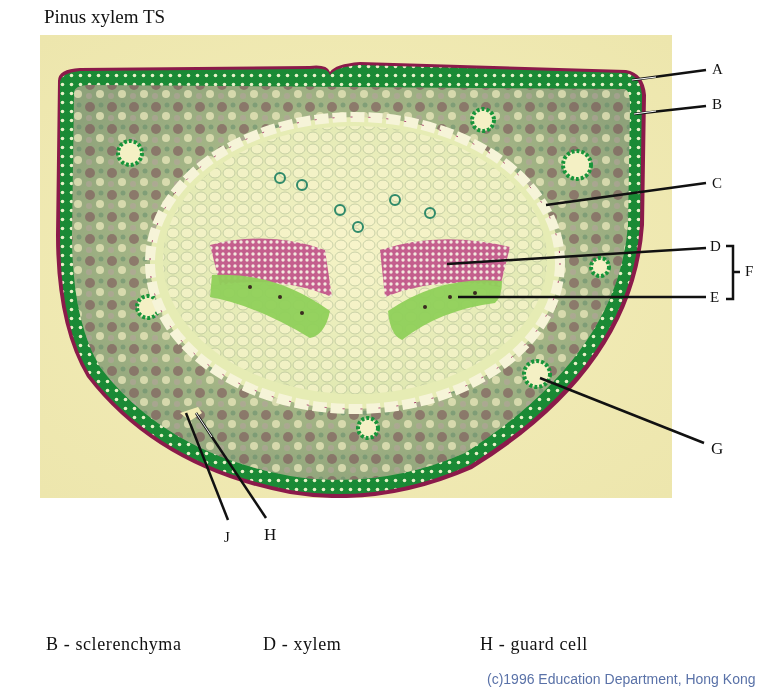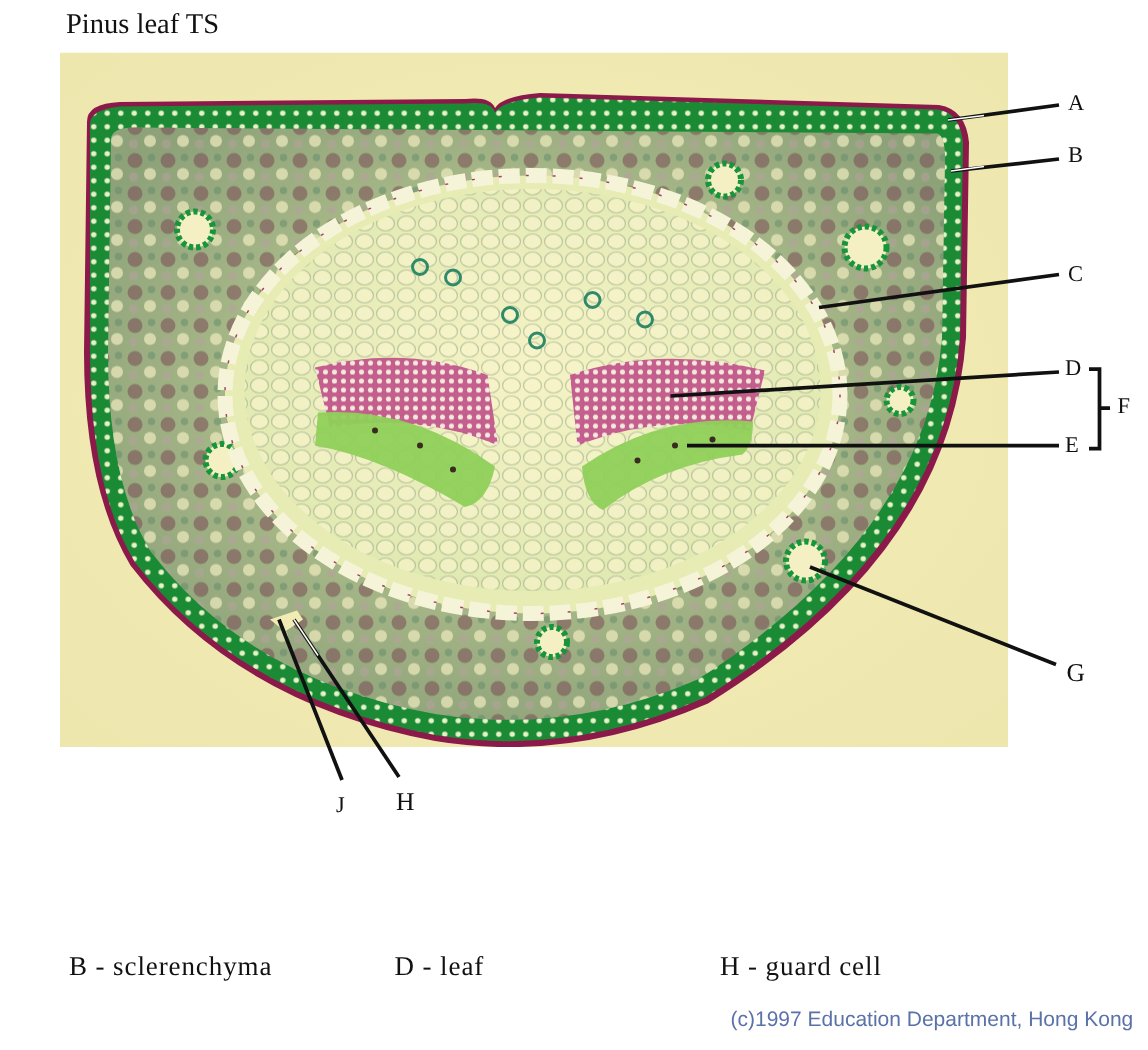--- a/index.html
+++ b/index.html
@@ -10,21 +10,21 @@
   .overlay { position: absolute; left: 0; top: 0; width: 765px; height: 700px; pointer-events: none; }
   .lbl { position: absolute; font-size: 15px; line-height: 1; }
   .legend { position: absolute; font-size: 18px; letter-spacing: 0.6px; line-height: 22px; white-space: pre; }
   .legend div { height: 22px; }
   .credit { position: absolute; left: 487px; top: 671px; font-family: "Liberation Sans", "DejaVu Sans", sans-serif;
             font-size: 14px; color: #5a72a8; }
 </style>
 </head>
 <body>
 
-<div class="title">Pinus leaf TS</div>
+<div class="title">Pinus xylem TS</div>
 
 <div class="micro">
   <svg width="632" height="463" viewBox="0 0 632 463" xmlns="http://www.w3.org/2000/svg">
     <defs>
       <radialGradient id="bg" cx="50%" cy="50%" r="70%">
         <stop offset="0%" stop-color="#f4eebb"></stop>
         <stop offset="100%" stop-color="#ede6ad"></stop>
       </radialGradient>
       <radialGradient id="meso" cx="50%" cy="45%" r="60%">
         <stop offset="0%" stop-color="#c9d69a"></stop>
@@ -139,22 +139,22 @@
 <div class="lbl" style="left:711px;top:440px;font-size:17px;">G</div>
 <div class="lbl" style="left:224px;top:530px;">J</div>
 <div class="lbl" style="left:264px;top:526px;font-size:17px;">H</div>
 
 <div class="legend" style="left:46px;top:589px;">
   <div>B - sclerenchyma</div>
   
   
 </div>
 <div class="legend" style="left:263px;top:589px;">
-  <div>D - leaf</div>
+  <div>D - xylem</div>
   <div>E - phloem</div>
   
 </div>
 <div class="legend" style="left:480px;top:589px;">
   <div>H - guard cell</div>
   
 </div>
 
-<div class="credit">(c)1997 Education Department, Hong Kong</div>
+<div class="credit">(c)1996 Education Department, Hong Kong</div>
 
 </body></html>

